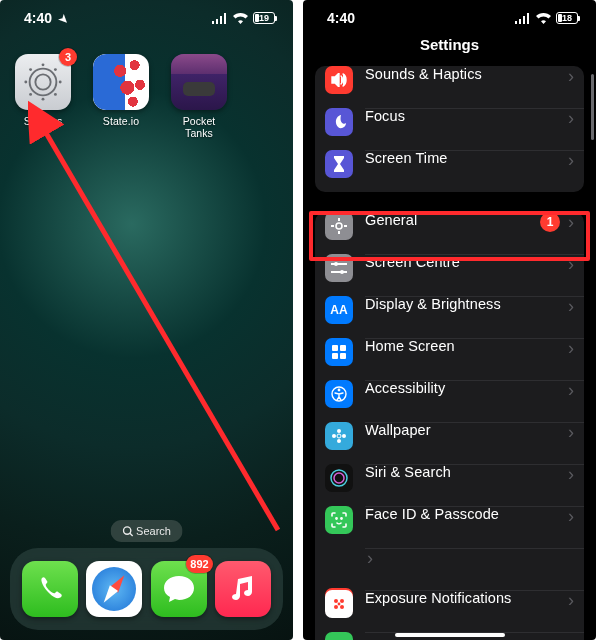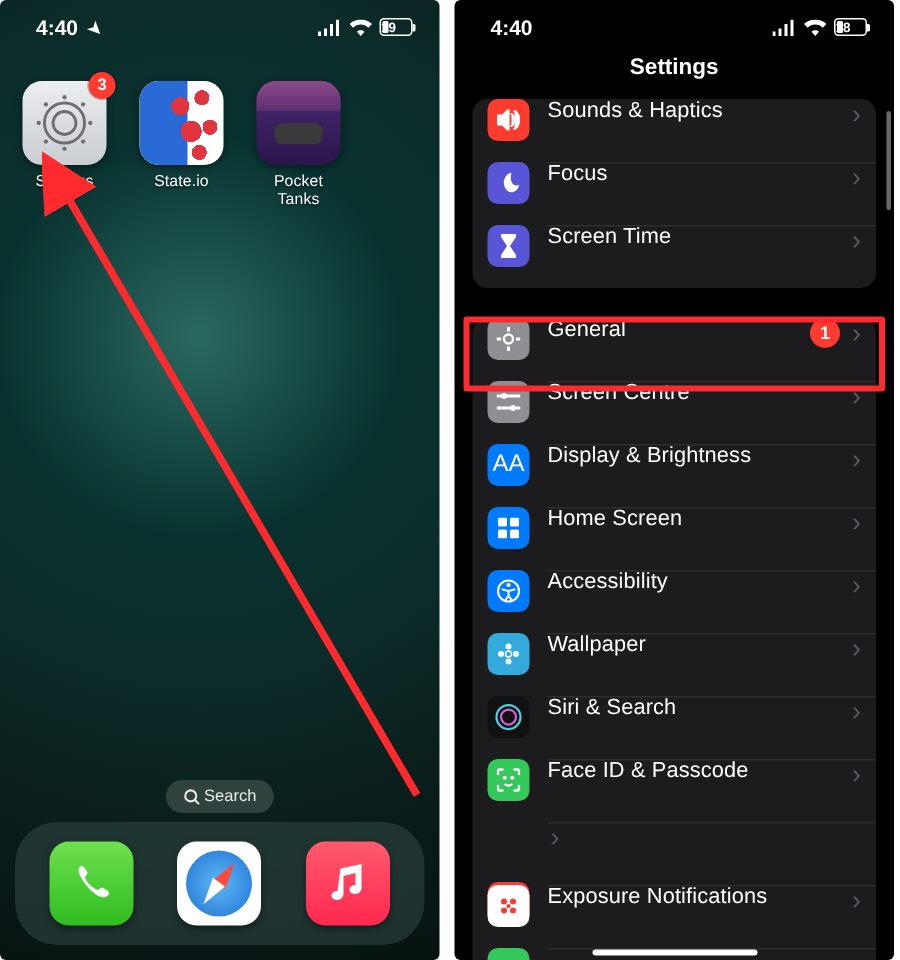--- a/index.html
+++ b/index.html
@@ -30,21 +30,21 @@
     padding: 0 18px 0 24px;
     color: #fff;
     font-size: 14px; font-weight: 600;
     z-index: 20;
   }
   .status-right { display: flex; align-items: center; gap: 5px; font-size: 12px;}
   .status-right svg { display:block; }
   .battery-wrap { display:flex; align-items:center; gap:2px; font-size:11px; font-weight:600;}
   .battery-box {
     width: 22px; height: 12px; border: 1px solid #fff; border-radius: 3px;
-    position: relative; display:flex; align-items:center; justify-content:flex-start;
+    position: relative; display:flex; align-items:center; justify-content:center;
     font-size:9px; font-weight:700;
   }
   .battery-box::after{
     content:""; position:absolute; right:-3px; top:3px; width:2px; height:5px;
     background:#fff; border-radius:0 1px 1px 0;
   }
   .battery-fill{
     position:absolute; left:1px; top:1px; bottom:1px; background:#fff; border-radius:1px;
   }
   .loc-arrow { transform: rotate(45deg); display:inline-block; margin-left:3px; font-size:11px;}
@@ -286,20 +286,26 @@
 
   <div class="dock">
     <div class="app-icon ic-phone">
       <svg width="30" height="30" viewBox="0 0 30 30">
           <path fill="#fff" d="M7 4c1-1 2-1 3 0l2 3c1 1 0 2-1 3-1 1 1 4 3 6s5 4 6 3 2-2 3-1l3 2c1 1 1 2 0 3-2 2-6 2-12-4S5 6 7 4z"></path>
         </svg>
     </div>
     <div class="app-icon ic-safari">
       <div class="compass"></div>
     </div>
+    <div class="app-icon ic-messages" style="position:relative">
+      <svg viewBox="0 0 34 30">
+          <path fill="#fff" d="M17 2C8 2 2 7 2 14c0 4 2 7 6 9l-1 5 6-3c1 0 3 1 4 1 9 0 15-5 15-12S26 2 17 2z"></path>
+        </svg>
+      <span class="badge-red big">892</span>
+    </div>
     <div class="app-icon ic-music">
       <svg viewBox="0 0 30 30">
           <path fill="#fff" d="M10 5l14-3v16c0 2-2 4-4 4s-4-1-4-3 2-3 4-3V8L12 10v12c0 2-2 4-4 4s-4-1-4-3 2-3 4-3z"></path>
         </svg>
     </div>
   </div>
 
   <svg class="annot-arrow" width="260" height="450">
     <defs>
         <marker id="ah" markerWidth="8" markerHeight="8" refX="2" refY="4" orient="auto">
@@ -390,21 +396,21 @@
               <circle cx="5" cy="4" r="2"></circle>
               <rect x="0" y="3" width="16" height="2"></rect>
               <circle cx="11" cy="12" r="2"></circle>
               <rect x="0" y="11" width="16" height="2"></rect>
             </svg>
         </div>
         <div class="row-label">Screen Centre</div>
         <div class="chevron">›</div>
       </div>
       <div class="row">
-        <div class="row-icon c-blue" style="font-weight:400; font-size:16px;">AA</div>
+        <div class="row-icon c-blue" style="font-weight:700; font-size:12px;">AA</div>
         <div class="row-label">Display &amp; Brightness</div>
         <div class="chevron">›</div>
       </div>
       <div class="row">
         <div class="row-icon c-blue">
           <svg width="14" height="14" viewBox="0 0 14 14" fill="#fff">
               <rect x="0" y="0" width="6" height="6" rx="1"></rect>
               <rect x="8" y="0" width="6" height="6" rx="1"></rect>
               <rect x="0" y="8" width="6" height="6" rx="1"></rect>
               <rect x="8" y="8" width="6" height="6" rx="1"></rect>

